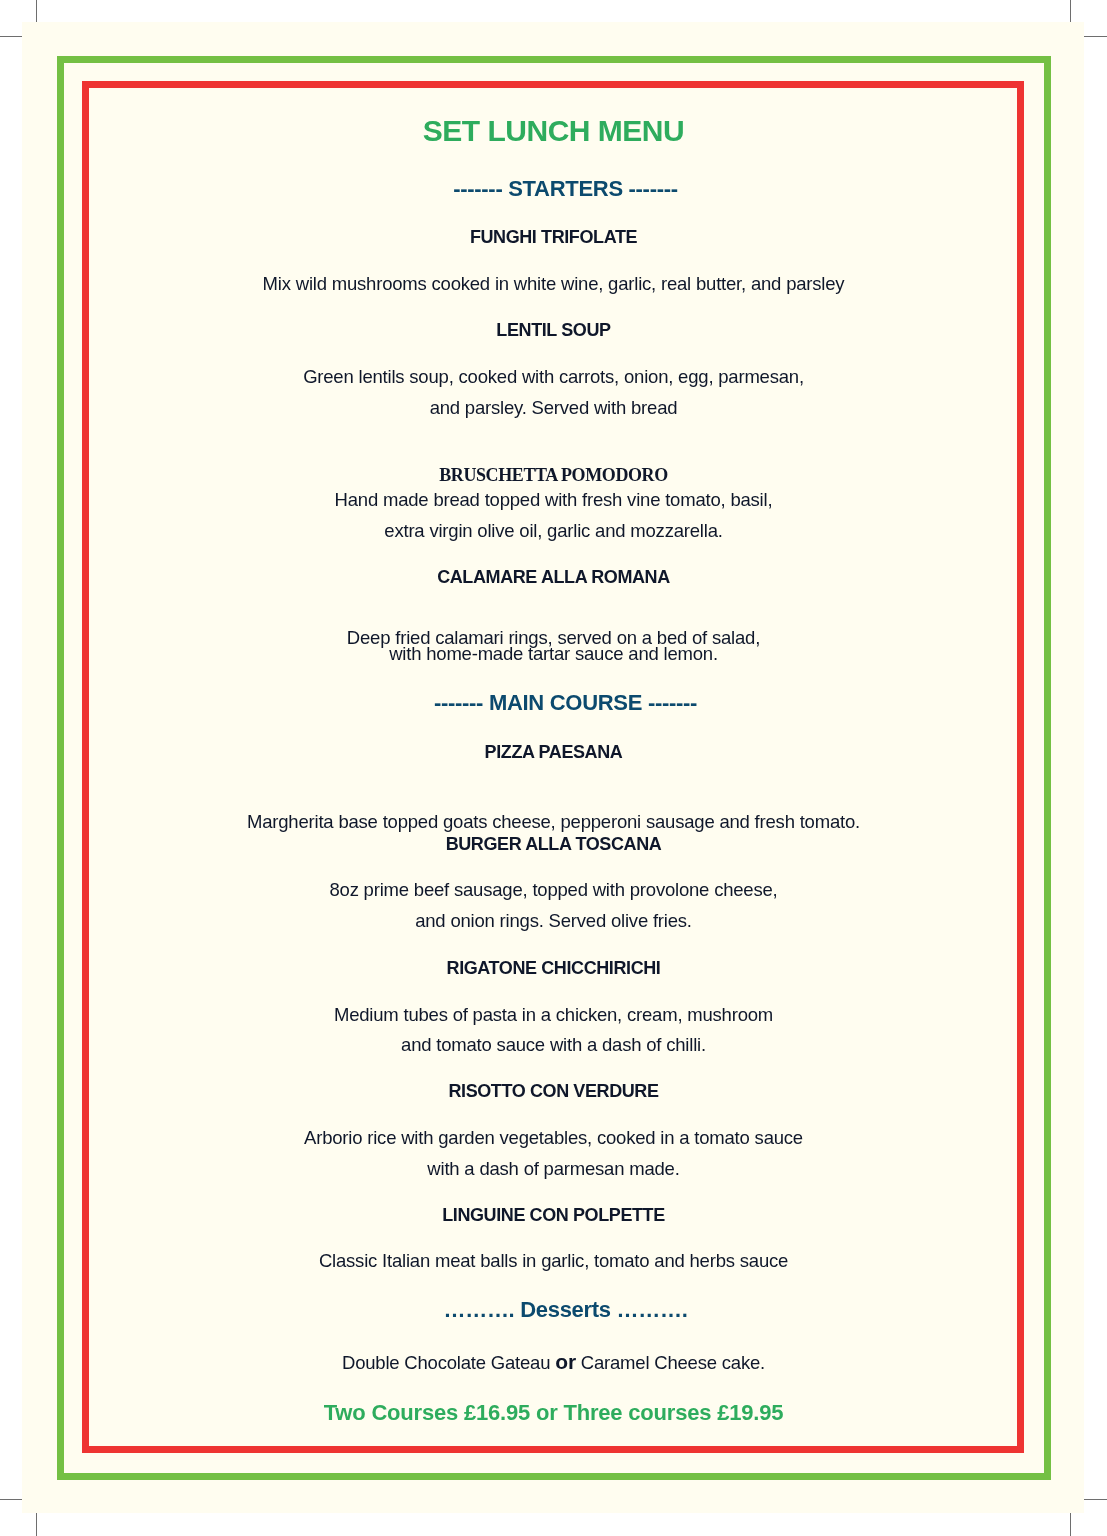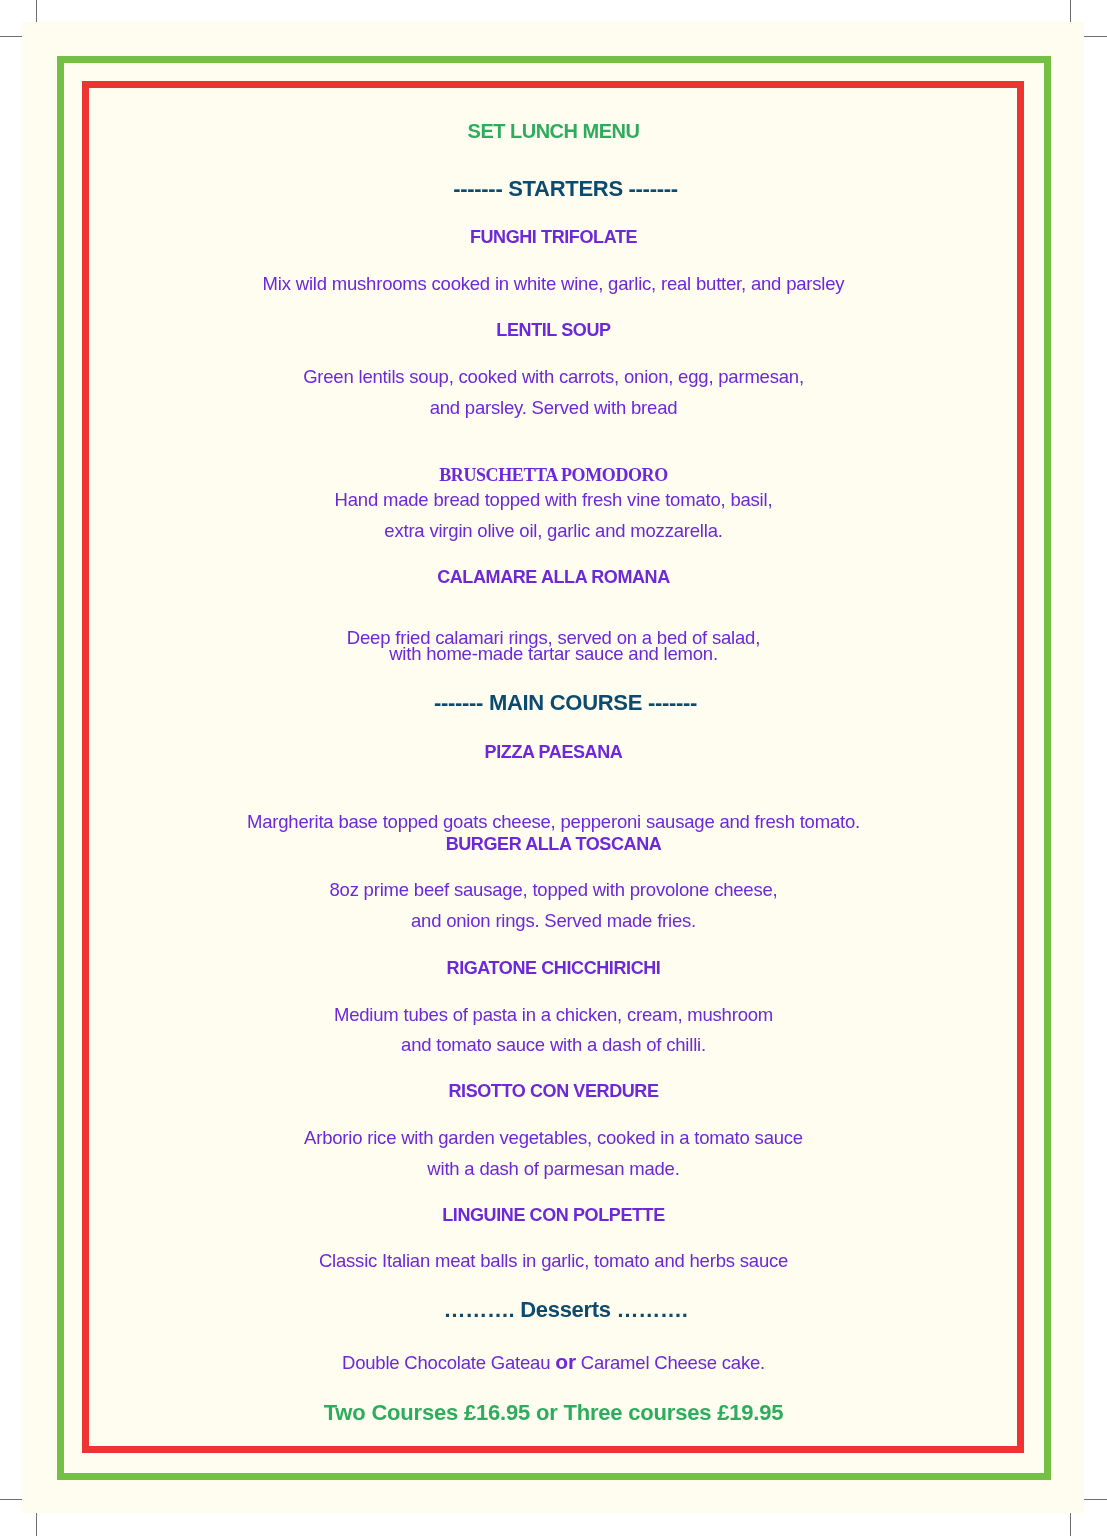--- a/index.html
+++ b/index.html
@@ -17,23 +17,23 @@
     position:absolute; left:57px; top:56px; width:980px; height:1410px;
     border:7px solid #74c044;
   }
   .border-red {
     position:absolute; left:82px; top:81px; width:928px; height:1358px;
     border:7px solid #ee3432;
   }
   .line {
     position:absolute; left:0; width:1107px; text-align:center;
     height:30px; line-height:30px; white-space:nowrap;
-    color:#6d28d9;
+    color:#0f172a;
   }
-  .title { font-weight:bold; font-size:20px; height:40px; line-height:40px; color:#2eac5d; letter-spacing:-0.5px; }
+  .title { font-weight:bold; font-size:30px; height:40px; line-height:40px; color:#2eac5d; letter-spacing:-0.5px; }
   .section { font-weight:bold; font-size:22px; color:#0c4a6e; letter-spacing:-0.3px;padding-left:12px; }
   .item-name { font-weight:bold; font-size:18px; letter-spacing:-0.4px; }
   .desc { font-size:18.5px; letter-spacing:-0.2px; }
   .price { font-weight:bold; font-size:22px; color:#2eac5d; letter-spacing:-0.2px; }
   .or-word { font-weight:bold; font-size:21px; }
 </style>
 </head>
 <body>
 
 <div class="crop" style="left:36px;top:0;width:1px;height:25px;"></div>
@@ -68,21 +68,21 @@
 <div class="line desc" style="top:575px;margin-top:48px;">Deep fried calamari rings, served on a bed of salad,</div>
 <div class="line desc" style="top:639px;">with home-made tartar sauce and lemon.</div>
 
 <div class="line section" style="top:688px;">------- MAIN COURSE -------</div>
 
 <div class="line item-name" style="top:737px;">PIZZA PAESANA</div>
 <div class="line desc" style="top:783px;margin-top:24px;">Margherita base topped goats cheese, pepperoni sausage and fresh tomato.</div>
 
 <div class="line item-name" style="top:829px;">BURGER ALLA TOSCANA</div>
 <div class="line desc" style="top:875px;">8oz prime beef sausage, topped with provolone cheese,</div>
-<div class="line desc" style="top:906px;">and onion rings. Served made fries.</div>
+<div class="line desc" style="top:906px;">and onion rings. Served olive fries.</div>
 
 <div class="line item-name" style="top:953px;">RIGATONE CHICCHIRICHI</div>
 <div class="line desc" style="top:1000px;text-align:center;">Medium tubes of pasta in a chicken, cream, mushroom</div>
 <div class="line desc" style="top:1030px;">and tomato sauce with a dash of chilli.</div>
 
 <div class="line item-name" style="top:1076px;">RISOTTO CON VERDURE</div>
 <div class="line desc" style="top:1123px;">Arborio rice with garden vegetables, cooked in a tomato sauce</div>
 <div class="line desc" style="top:1154px;">with a dash of parmesan made.</div>
 
 <div class="line item-name" style="top:1200px;">LINGUINE CON POLPETTE</div>

